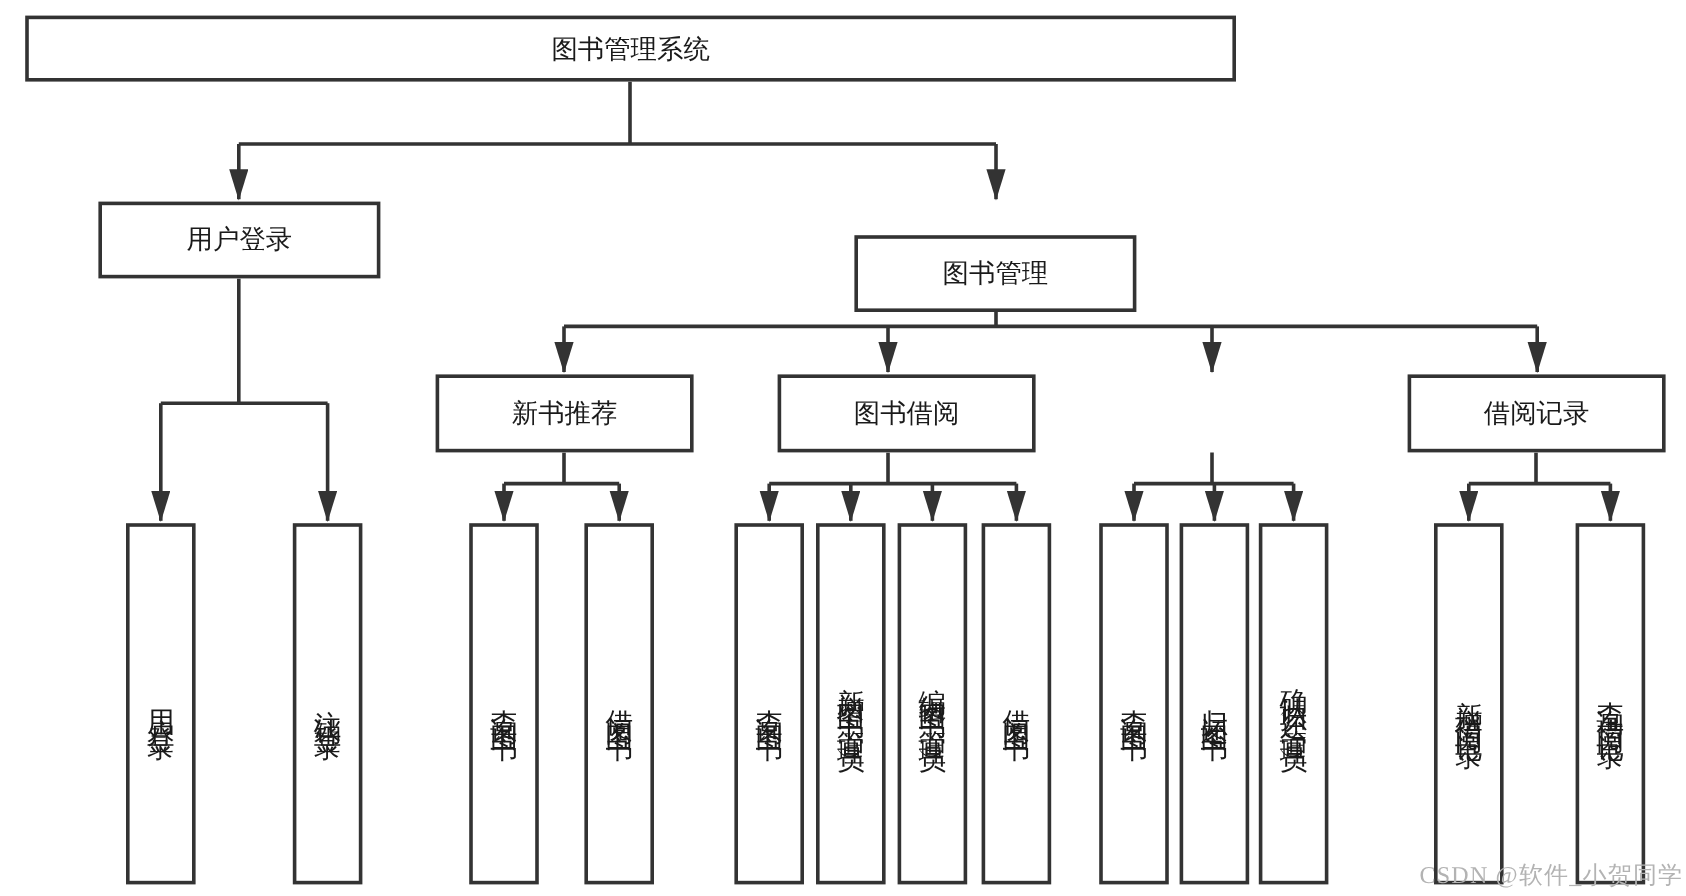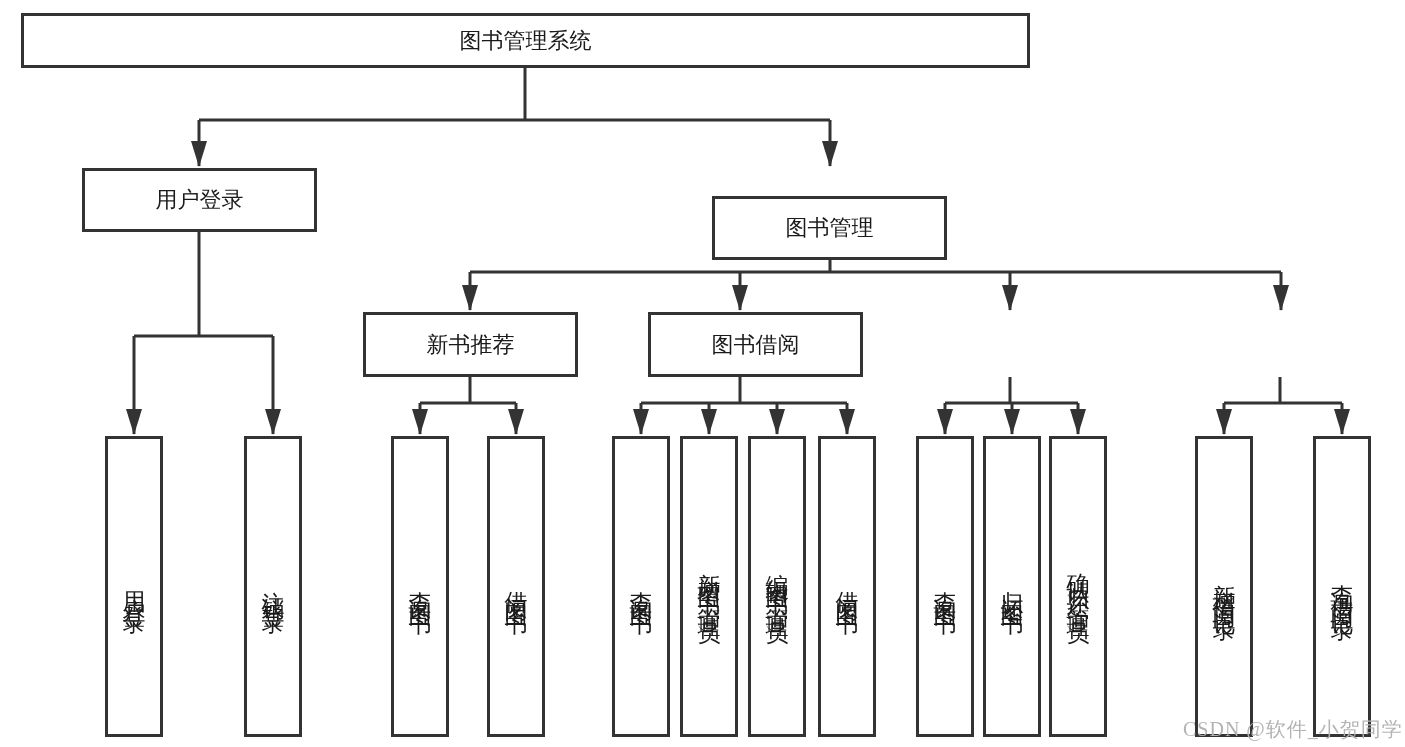--- a/index.html
+++ b/index.html
@@ -103,20 +103,21 @@
     <line x1="1342" y1="403" x2="1342" y2="434" stroke="#333333" stroke-width="3" marker-end="url(#arrow)"></line>
   </svg>
 
   <div class="node" style="left:21px; top:13px; width:1009px; height:55px;">图书管理系统</div>
 
   <div class="node" style="left:82px; top:168px; width:235px; height:64px;">用户登录</div>
   <div class="node" style="left:712px; top:168px; width:235px; height:64px;margin-top:28px;">图书管理</div>
 
   <div class="node" style="left:363px; top:312px; width:215px; height:65px;">新书推荐</div>
   <div class="node" style="left:633px; top:312px; width:215px; height:65px;margin-left:15px;">图书借阅</div>
+  <div class="node" style="left:1173px; top:312px; width:215px; height:65px;">借阅记录</div>
 
   <div class="node v" style="left:105px; top:436px; width:58px; height:301px;">用户登录</div>
   <div class="node v" style="left:244px; top:436px; width:58px; height:301px;">注销登录</div>
 
   <div class="node v" style="left:391px; top:436px; width:58px; height:301px;">查询图书</div>
   <div class="node v" style="left:487px; top:436px; width:58px; height:301px;">借阅图书</div>
 
   <div class="node v" style="left:612px; top:436px; width:58px; height:301px;">查询图书</div>
   <div class="node v" style="left:680px; top:436px; width:58px; height:301px;">新增图书（管理员）</div>
   <div class="node v" style="left:748px; top:436px; width:58px; height:301px;">编辑图书（管理员）</div>

